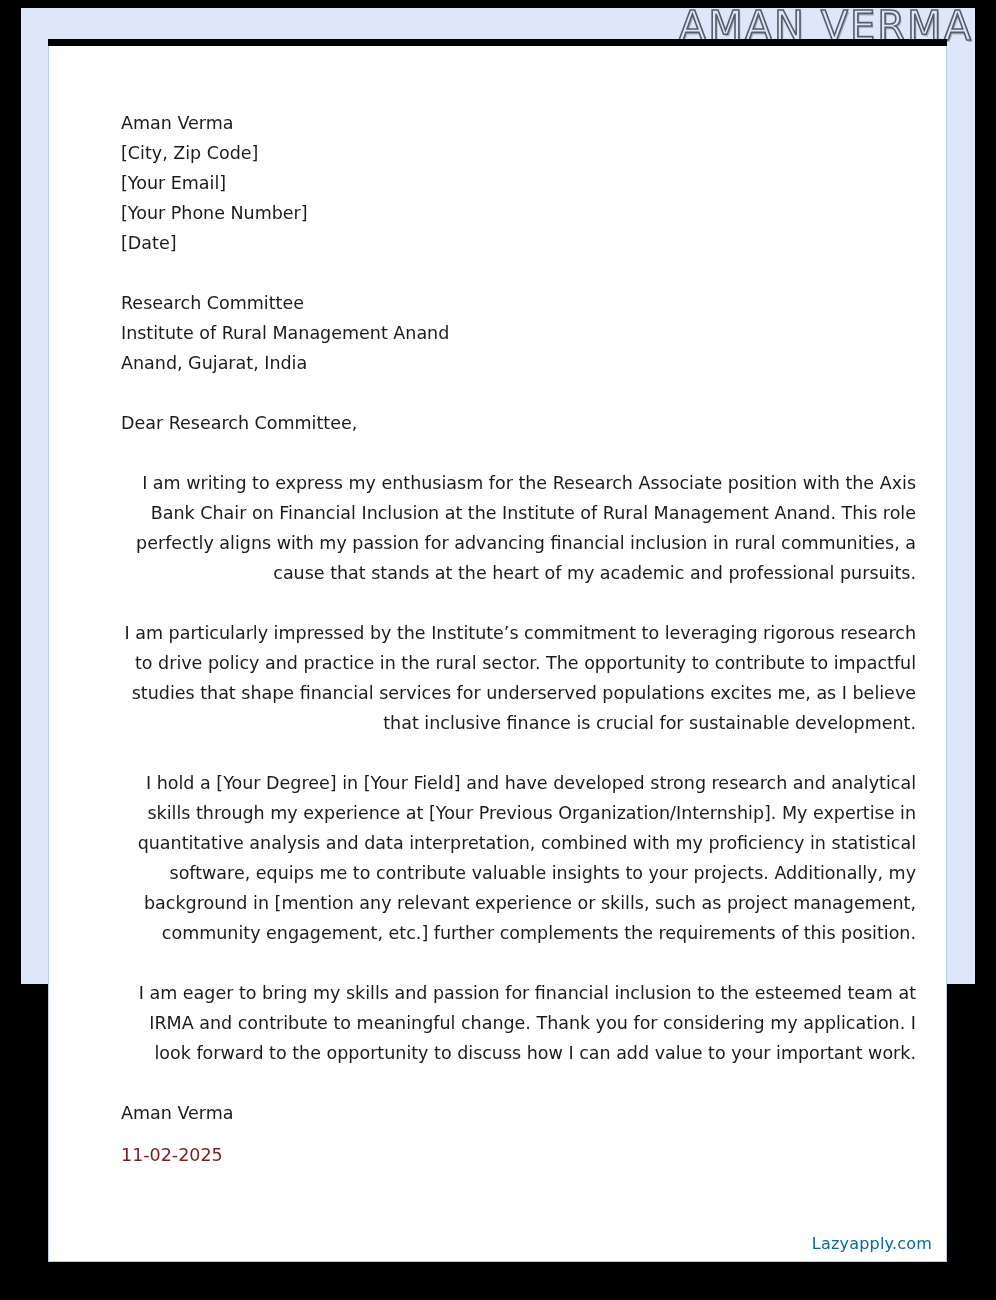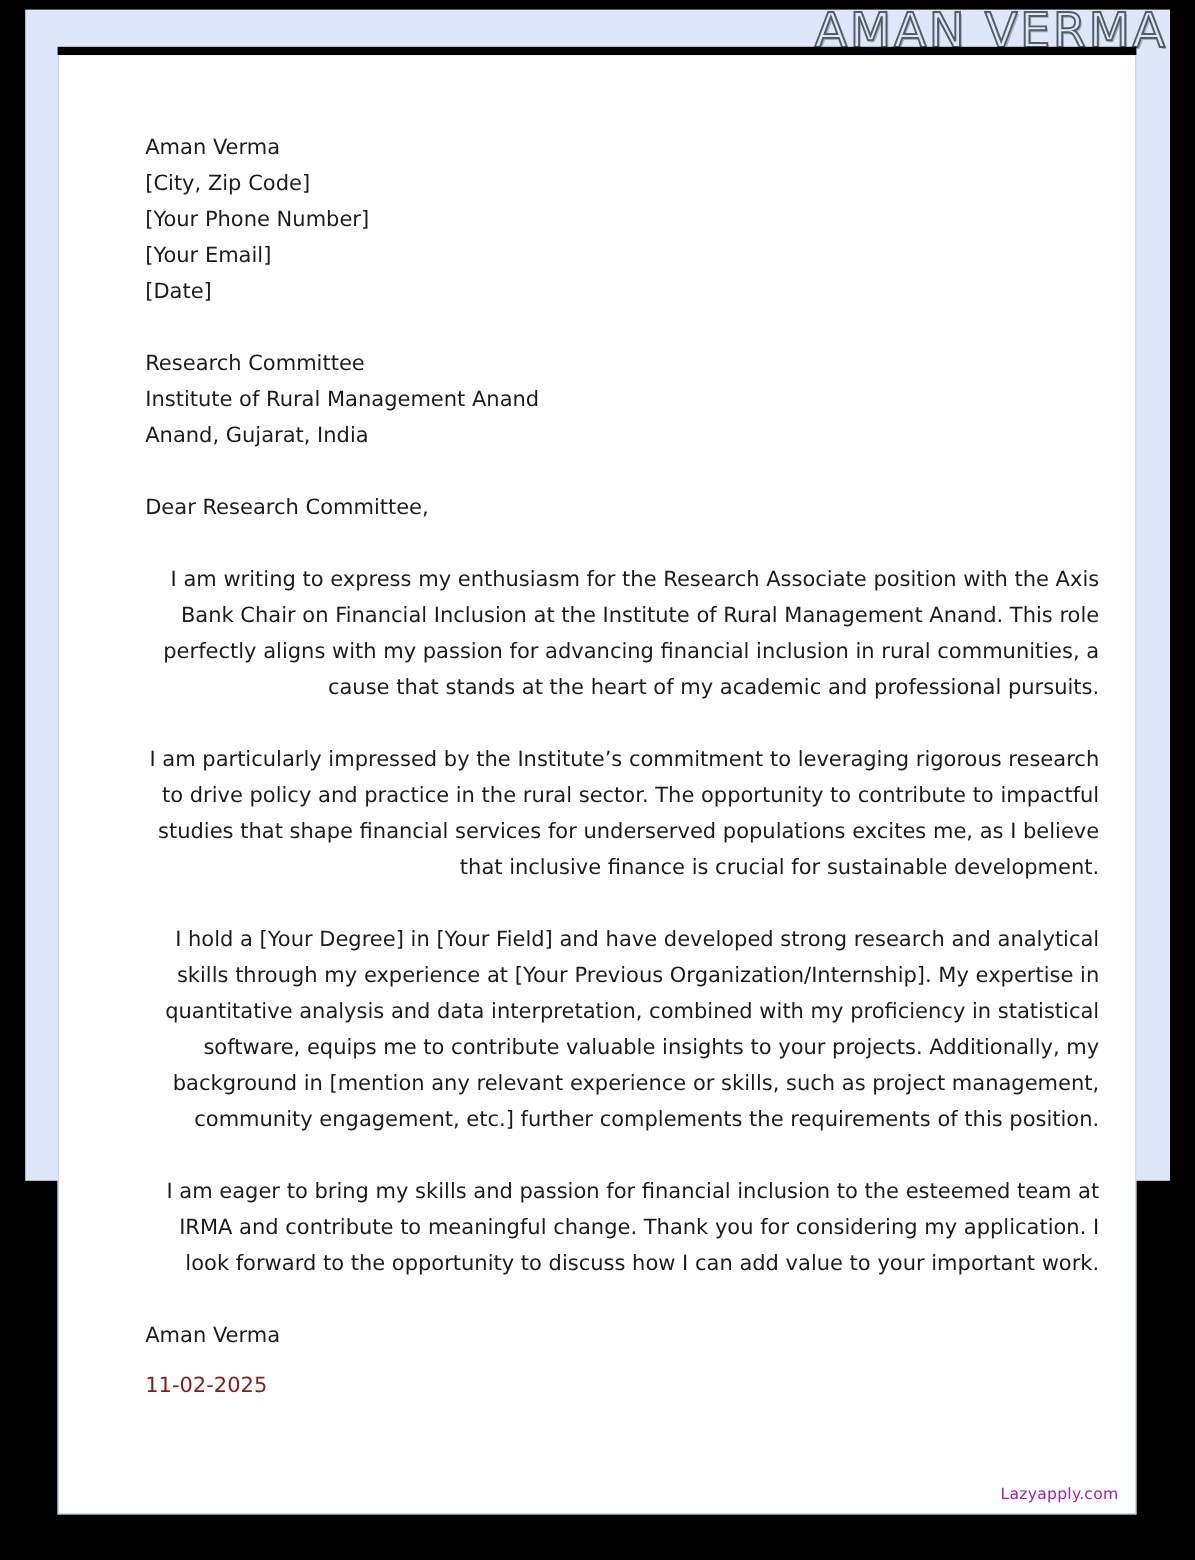--- a/index.html
+++ b/index.html
@@ -105,22 +105,22 @@
     color: #7f1d1d;
     display: block;
     margin-top: 12px;
   }
 
   
   #footer {
     position: absolute;
     right: 14px;
     bottom: 8px;
-    font-size: 13px;
-    color: #a21caf;
+    font-size: 16px;
+    color: #0369a1;
     letter-spacing: 0.2px;
   }
 </style>
 </head>
 <body>
 
 <div id="frame">
   <div id="mat">
 
     <div id="header-area">
@@ -128,22 +128,22 @@
     </div>
 
     <div id="page-top-rule"></div>
 
     <div id="page">
       <div id="content">
 
         <div class="block">
           <span class="line">Aman Verma</span>
           <span class="line">[City, Zip Code]</span>
+          <span class="line">[Your Email]</span>
           <span class="line">[Your Phone Number]</span>
-          <span class="line">[Your Email]</span>
           <span class="line">[Date]</span>
         </div>
 
         <div class="block">
           <span class="line">Research Committee</span>
           <span class="line">Institute of Rural Management Anand</span>
           <span class="line">Anand, Gujarat, India</span>
         </div>
 
         <div class="block">

